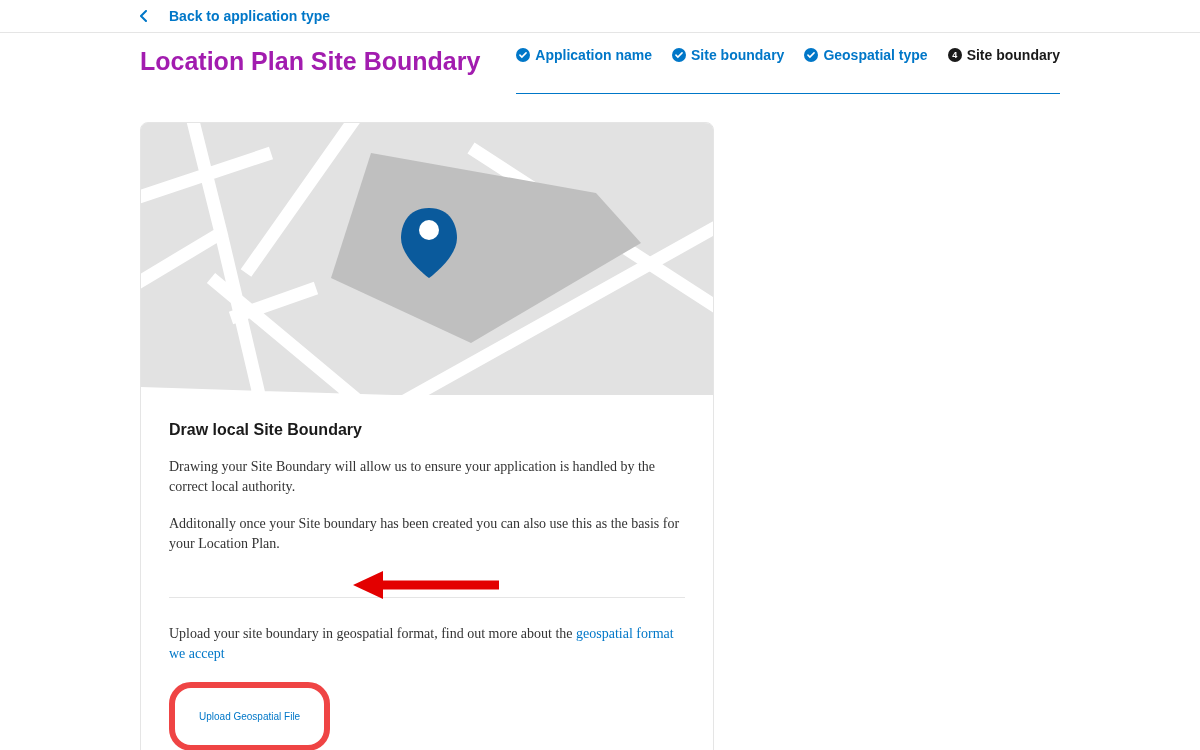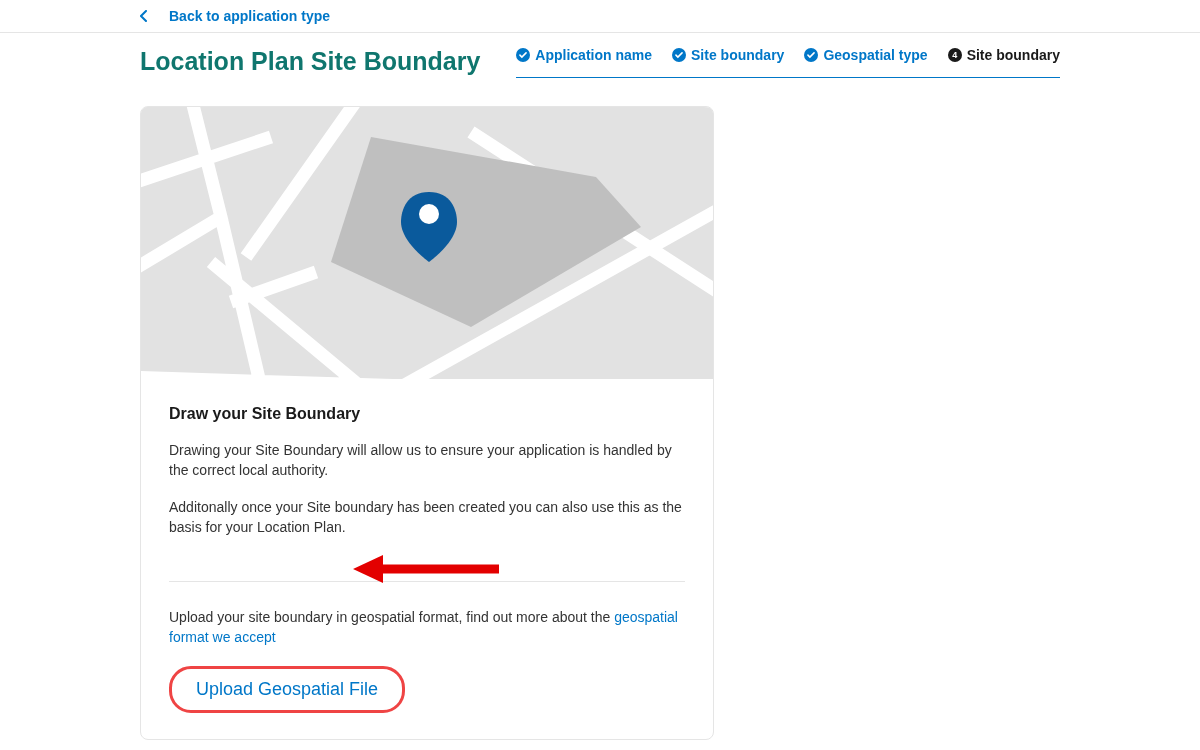--- a/index.html
+++ b/index.html
@@ -1,34 +1,34 @@
 <!DOCTYPE html>
 <html><head>
 <meta charset="utf-8">
 <style>
 * { box-sizing: border-box; margin: 0; padding: 0; }
 body { font-family: -apple-system, BlinkMacSystemFont, "Segoe UI", Arial, sans-serif; background: #fff; color: #1a1a1a; }
 .page { width: 1200px; margin: 0 auto; }
 .back-link { display: flex; align-items: center; gap: 21px; padding: 8px 140px; color: #0077c8; font-size: 14px; font-weight: 600; cursor: pointer; border-bottom: 1px solid #e5e5e5; }
 .back-link svg { width: 8px; height: 12px; }
 .header { display: flex; justify-content: space-between; align-items: flex-start; padding: 14px 140px 0; }
-.title { font-size: 25px; font-weight: 700; color: #0f766e; }
-.steps { display: flex; gap: 20px; border-bottom: 1px solid #0077c8; padding-bottom: 14px; font-size: 14px; font-weight: 700; }
+.title { font-size: 25px; font-weight: 700; color: #a21caf; }
+.steps { display: flex; gap: 20px; border-bottom: 1px solid #0077c8; padding-bottom: 30px; font-size: 14px; font-weight: 700; }
 .step { display: flex; align-items: center; gap: 5px; color: #0077c8; }
 .step.active { color: #1a1a1a; }
 .step-icon { width: 14px; height: 14px; }
 .step-num-badge { width: 14px; height: 14px; display: inline-flex; align-items: center; justify-content: center; background: #1a1a1a; color: #fff; border-radius: 50%; font-size: 9px; font-weight: 700; }
 .content { padding: 28px 140px 40px; }
 .card { width: 574px; border: 1px solid #e5e5e5; border-radius: 8px; overflow: hidden; }
 .map-area { width: 100%; height: 272px; background: #e2e2e2; position: relative; }
 .card-body { padding: 26px 28px; }
 .section-title { font-size: 16px; font-weight: 700; margin-bottom: 18px; }
-.para { font-size: 14px; color: #333; line-height: 1.4; margin-bottom: 18px; }
+.para { font-size: 14px; color: #333; line-height: 1.4; margin-bottom: 18px; font-family: Liberation Serif, serif; }
 .btn-primary { display: inline-block; background: #0a5a9c; color: #fff; border: none; border-radius: 22px; padding: 10px 28px; font-size: 14px; font-weight: 500; cursor: pointer; }
-.btn-outline { display: inline-block; background: #fff; color: #0077c8; border: 3px solid #ef4444; border-radius: 22px; padding: 10px 24px; font-size: 18px; font-weight: 500; cursor: pointer; }
+.btn-outline { display: inline-block; background: #fff; color: #0077c8; border: 6px solid #ef4444; border-radius: 22px; padding: 23px 24px; font-size: 10px; font-weight: 500; cursor: pointer; }
 .divider { border: none; border-top: 1px solid #e5e5e5; margin: 26px 0; }
 .link { color: #0077c8; cursor: pointer; text-decoration: none; }
 .arrow-annotation { position: absolute; pointer-events: none; }
 .draw-row { position: relative; display: flex; align-items: center; }
 </style>
 </head>
 <body>
 
 <div class="page">
   <div class="back-link">
@@ -79,21 +79,21 @@
 
           <polygon points="190,155 230,30 455,70 500,120 330,220" fill="#bfbfbf"></polygon>
 
           <g transform="translate(288,85)">
             <path d="M0 0 C-22 0 -28 18 -28 30 C-28 50 0 70 0 70 C0 70 28 50 28 30 C28 18 22 0 0 0 Z" fill="#0a5a9c"></path>
             <circle cx="0" cy="22" r="10" fill="#fff"></circle>
           </g>
         </svg>
       </div>
       <div class="card-body">
-        <div class="section-title">Draw your Site Boundary</div>
+        <div class="section-title">Draw local Site Boundary</div>
         <p class="para">Drawing your Site Boundary will allow us to ensure your application is handled by the correct local authority.</p>
         <p class="para">Additonally once your Site boundary has been created you can also use this as the basis for your Location Plan.</p>
         <div class="draw-row">
           <svg class="arrow-annotation" width="150" height="40" style="left:180px; top:-6px;" viewBox="0 0 150 40">
             <line x1="150" y1="20" x2="30" y2="20" stroke="#e30000" stroke-width="9"></line>
             <polygon points="4,20 34,6 34,34" fill="#e30000"></polygon>
           </svg>
         </div>
         <hr class="divider">
         <p class="para">

